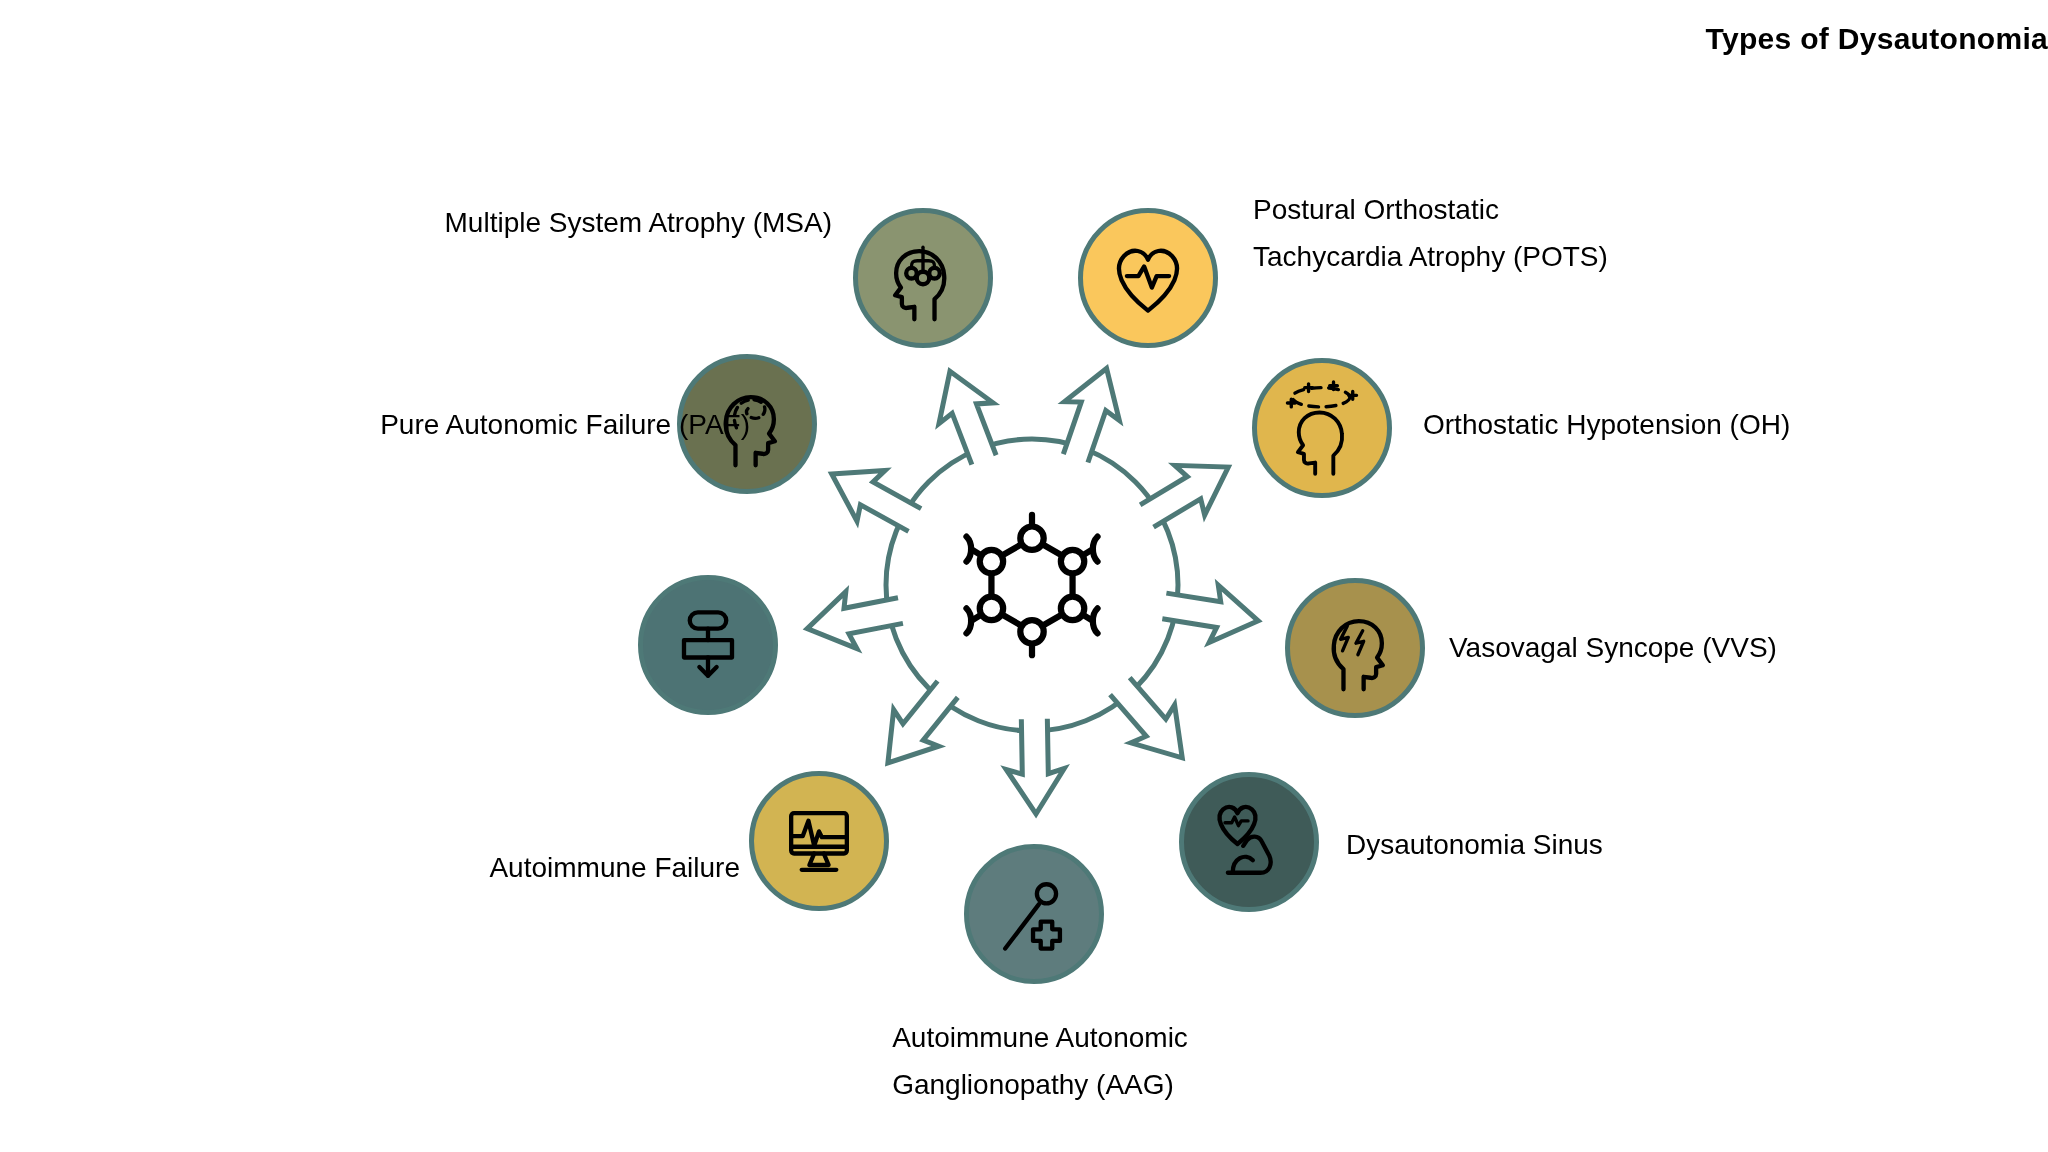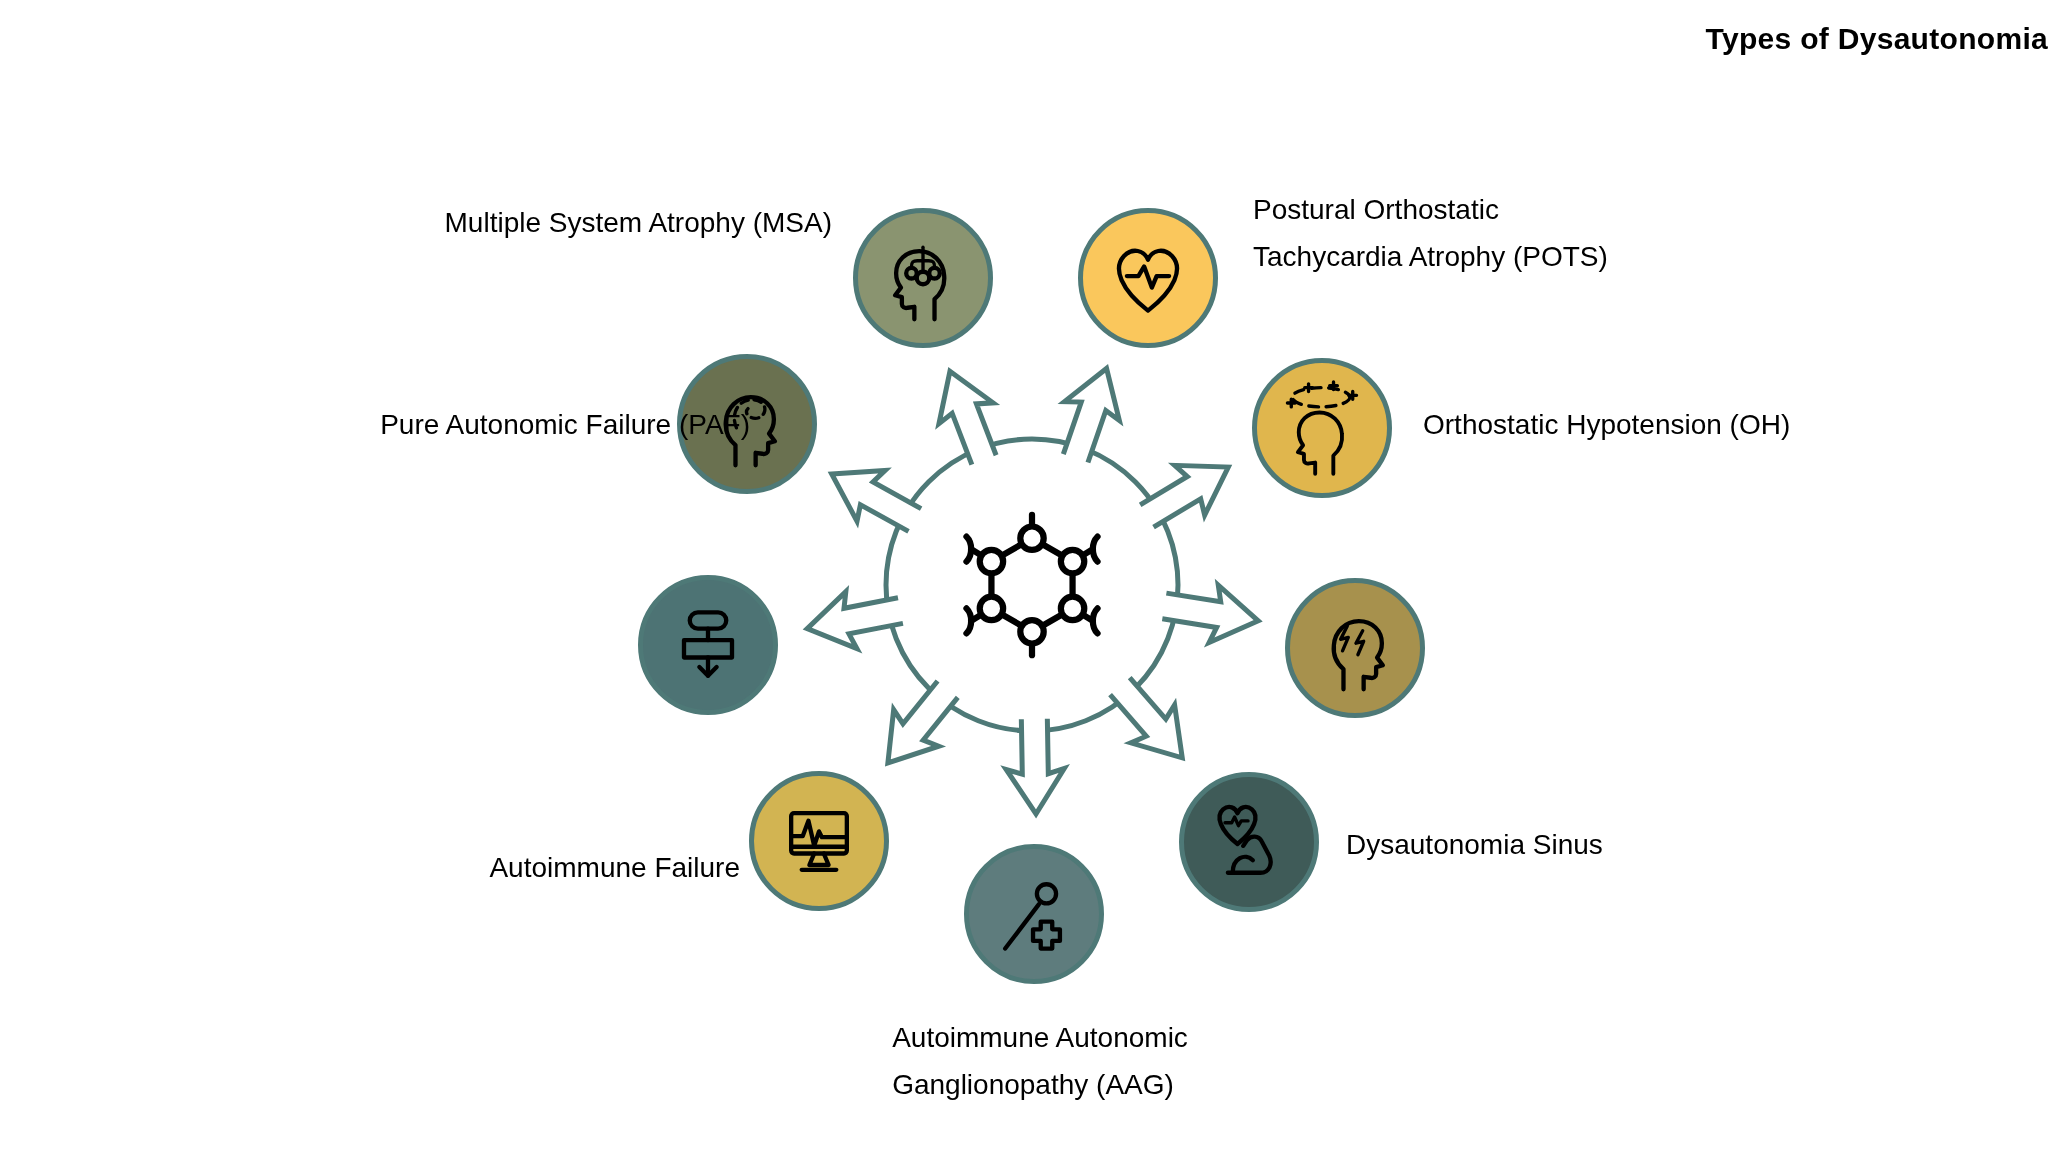--- a/index.html
+++ b/index.html
@@ -173,20 +173,23 @@
 
   <div class="node" style="left:1285px;top:578px">
     <div class="circle" style="background-color: rgb(167, 145, 77); border-color: rgb(78, 121, 119);">
       <svg viewBox="0 0 100 100">
         <path class="ink" d="M38 93 V72 C31 66 27 57 28 47 C29 33 40 22 54 22 C68 22 78 32 78 45 C78 51 76 56 73 60 L79 68 72 70 L72 77 C72 80 69 82 66 81 L59 80 V93"></path>
         <path class="ink-thin" d="M42 27 L35 41 L43 39 L37 53"></path>
         <path class="ink-thin" d="M58 32 L51 45 L59 43 L53 57"></path>
       </svg>
     </div>
   </div>
+  <div class="label" style="left:1449px;top:624px">
+    <span>Vasovagal Syncope (VVS)</span>
+  </div>
 
   <div class="node" style="left:749px;top:771px">
     <div class="circle" style="background-color: rgb(210, 180, 82); border-color: rgb(78, 121, 119);">
       <svg viewBox="0 0 100 100">
         <rect class="ink" x="21" y="21" width="58" height="42" rx="3"></rect>
         <path class="ink" d="M21 45 H33 L39 29 L45 55 L50 40 L53 46 H79"></path>
         <path class="ink" d="M21 56 H79"></path>
         <path class="ink" d="M45 63 L40 75 H60 L55 63"></path>
         <path class="ink" d="M32 80 H68"></path>
       </svg>

